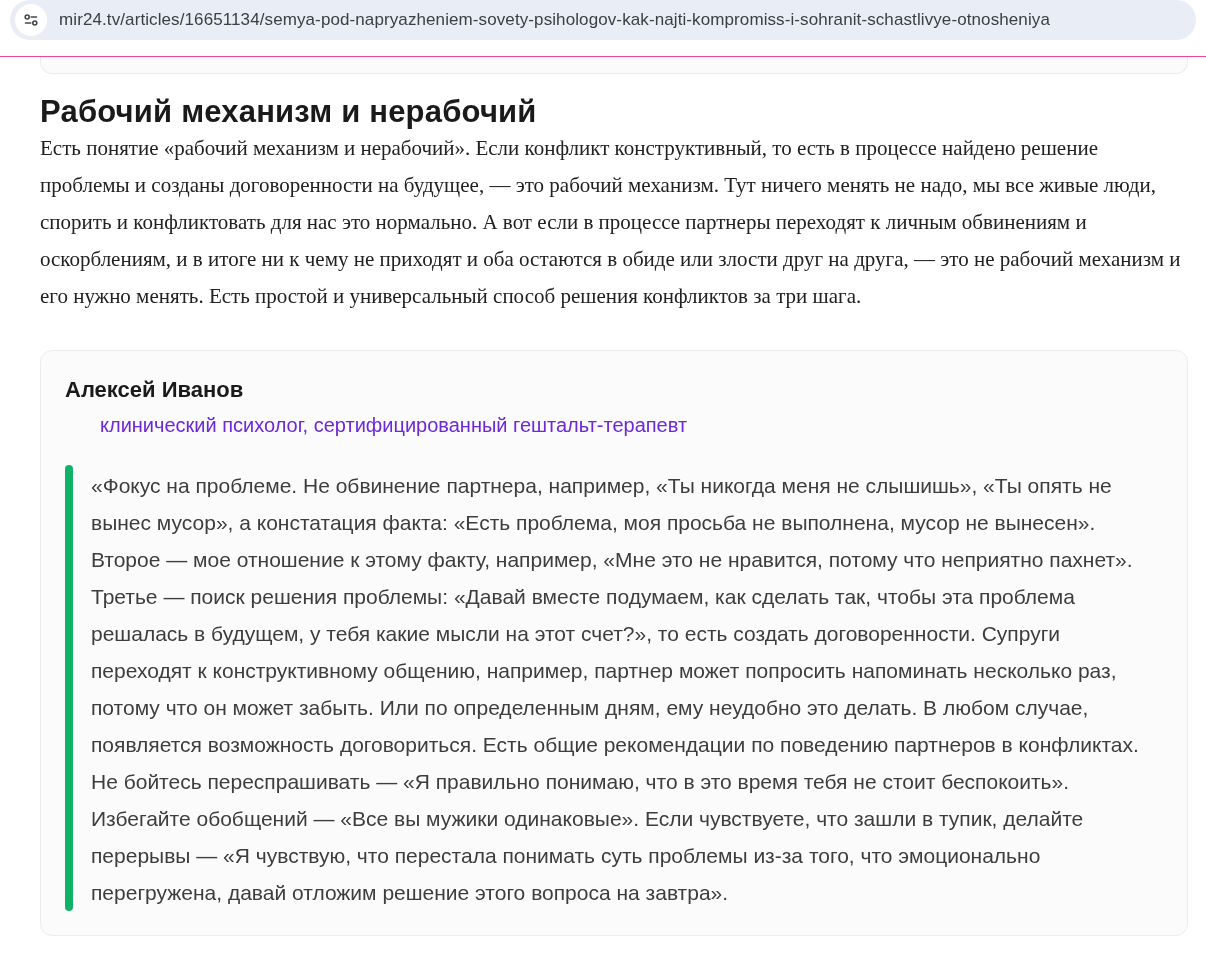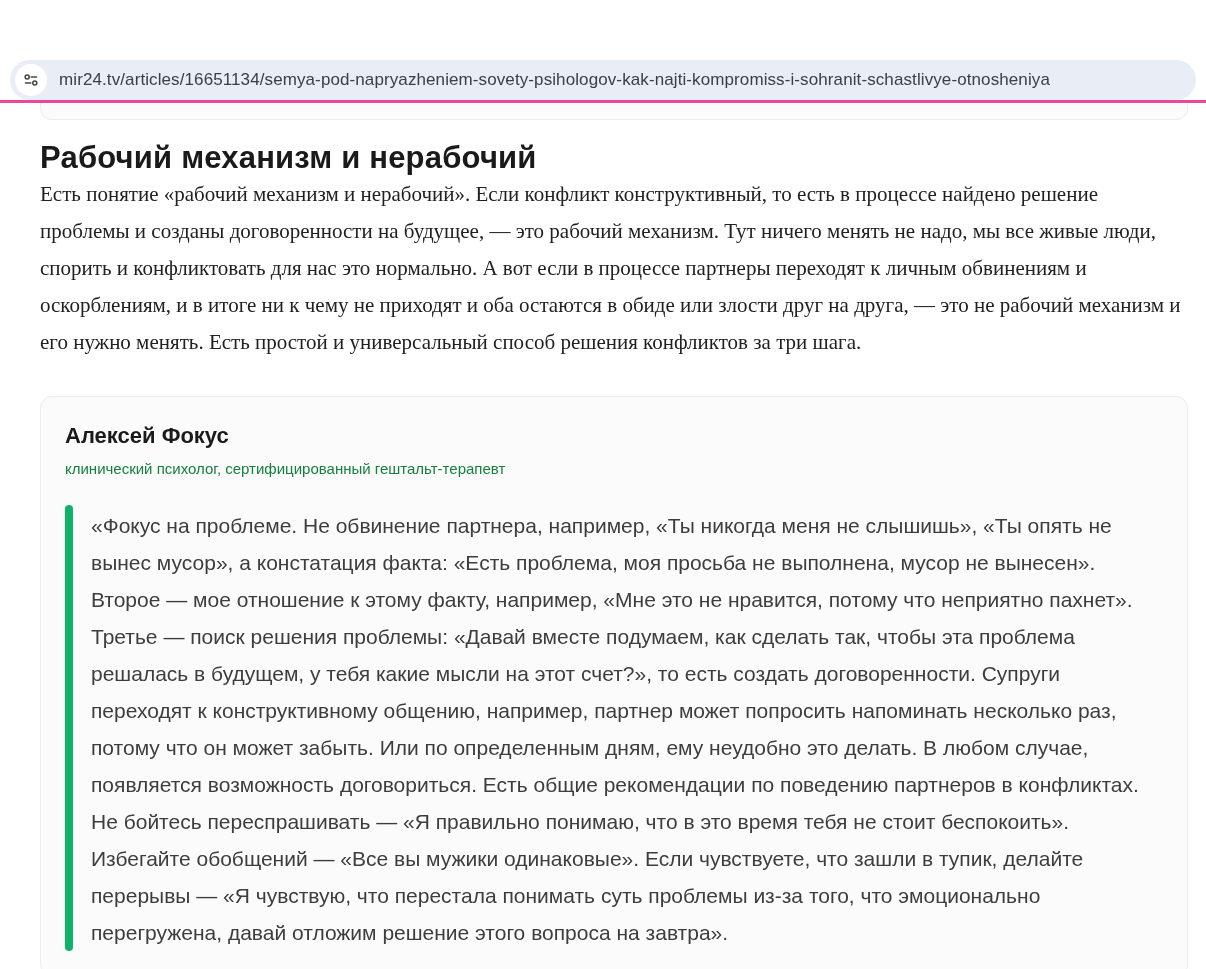--- a/index.html
+++ b/index.html
@@ -2,22 +2,22 @@
 <html><head>
 <meta charset="utf-8">
 <style>
   * { margin: 0; padding: 0; box-sizing: border-box; }
   html, body { width: 1206px; height: 969px; background: #ffffff; overflow: hidden; }
   body { font-family: "Liberation Sans", "DejaVu Sans", sans-serif; }
 
   
   .urlbar-strip {
     width: 100%; height: 57px; background: #ffffff;
-    border-bottom: 3px solid #ec4899;
-    display: flex; align-items: flex-end; margin-top: 46px;
+    border-bottom: 1px solid #ec4899;
+    display: flex; align-items: flex-start;
   }
   .url-pill {
     margin: 0 10px; height: 40px; flex: 1;
     background: #e9eef6; border-radius: 20px;
     display: flex; align-items: center; padding-left: 5px;
     overflow: hidden;
   }
   .site-info-circle {
     width: 32px; height: 32px; border-radius: 50%;
     background: #ffffff; display: flex; align-items: center; justify-content: center;
@@ -55,21 +55,21 @@
     margin-top: 35px; margin-right: 2px;
     background: #fbfbfb;
     border: 1px solid #ececec; border-radius: 12px;
     padding: 26px 24px 24px 24px;
   }
   .expert-name {
     font-size: 22px; font-weight: 700; color: #1a1a1a;
   }
   .expert-role {
     margin-top: 11px;
-    font-size: 15px; color: #15803d;
+    font-size: 20px; color: #6d28d9; margin-left: 35px;
   }
   .quote-block {
     margin-top: 28px;
     display: flex; align-items: stretch;
   }
   .quote-bar {
     width: 8px; flex-shrink: 0;
     border-radius: 6px;
     background: #10b268;
   }
@@ -99,21 +99,21 @@
 
 <div class="page">
 
   <div class="prev-card-bottom"></div>
 
   <h1 class="article-heading">Рабочий механизм и нерабочий</h1>
 
   <p class="article-paragraph">Есть понятие «рабочий механизм и нерабочий». Если конфликт конструктивный, то есть в процессе найдено решение проблемы и созданы договоренности на будущее, — это рабочий механизм. Тут ничего менять не надо, мы все живые люди, спорить и конфликтовать для нас это нормально. А вот если в процессе партнеры переходят к личным обвинениям и оскорблениям, и в итоге ни к чему не приходят и оба остаются в обиде или злости друг на друга, — это не рабочий механизм и его нужно менять. Есть простой и универсальный способ решения конфликтов за три шага.</p>
 
   <div class="expert-card">
-    <div class="expert-name">Алексей Фокус</div>
+    <div class="expert-name">Алексей Иванов</div>
     <div class="expert-role">клинический психолог, сертифицированный гештальт-терапевт</div>
     <div class="quote-block">
       <div class="quote-bar"></div>
       <div class="quote-text">«Фокус на проблеме. Не обвинение партнера, например, «Ты никогда меня не слышишь», «Ты опять не вынес мусор», а констатация факта: «Есть проблема, моя просьба не выполнена, мусор не вынесен». Второе — мое отношение к этому факту, например, «Мне это не нравится, потому что неприятно пахнет». Третье — поиск решения проблемы: «Давай вместе подумаем, как сделать так, чтобы эта проблема решалась в будущем, у тебя какие мысли на этот счет?», то есть создать договоренности. Супруги переходят к конструктивному общению, например, партнер может попросить напоминать несколько раз, потому что он может забыть. Или по определенным дням, ему неудобно это делать. В любом случае, появляется возможность договориться. Есть общие рекомендации по поведению партнеров в конфликтах. Не бойтесь переспрашивать — «Я правильно понимаю, что в это время тебя не стоит беспокоить». Избегайте обобщений — «Все вы мужики одинаковые». Если чувствуете, что зашли в тупик, делайте перерывы — «Я чувствую, что перестала понимать суть проблемы из-за того, что эмоционально перегружена, давай отложим решение этого вопроса на завтра».</div>
     </div>
   </div>
 
 </div>
 
 </body></html>

